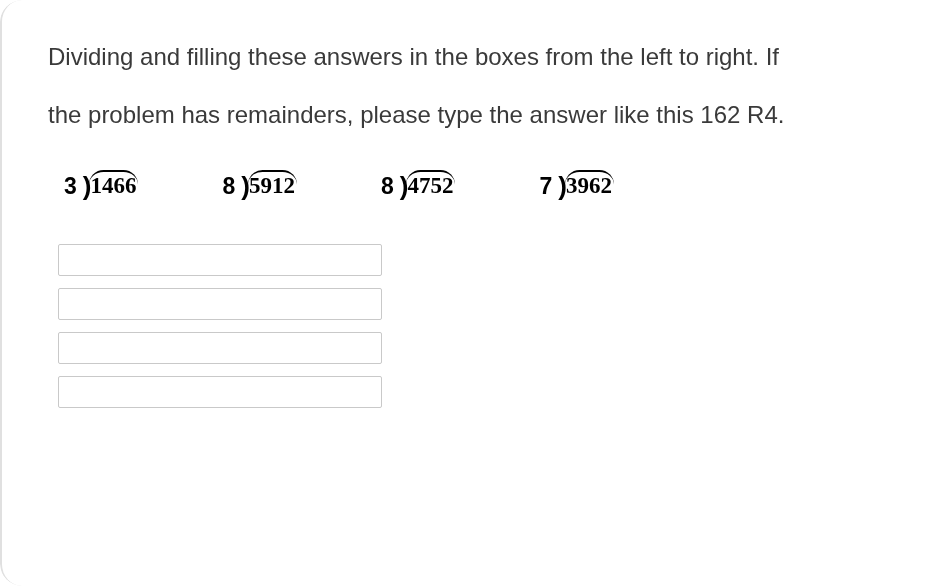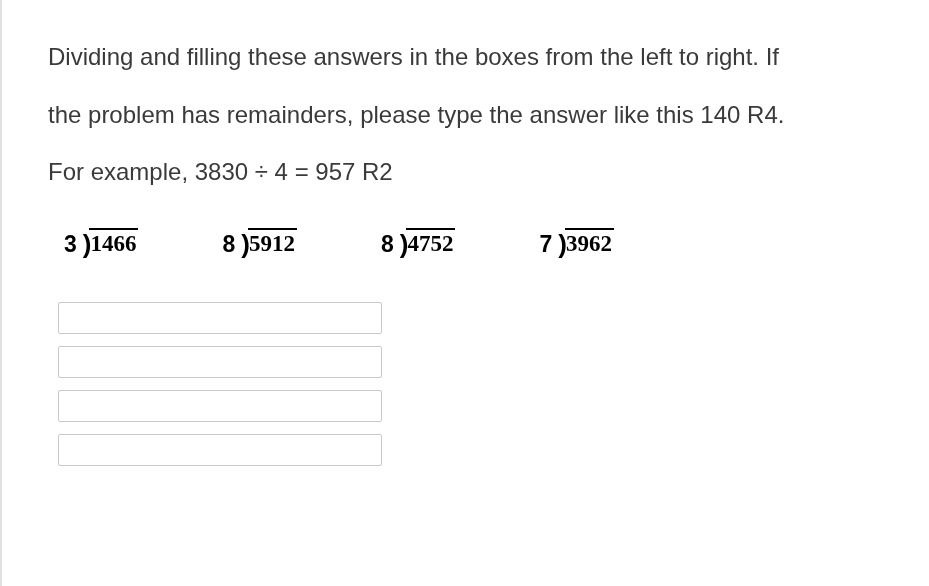--- a/index.html
+++ b/index.html
@@ -1,15 +1,15 @@
 <!DOCTYPE html>
 <html><head>
 <meta charset="utf-8">
 <style>
-  * { box-sizing: border-box; }
+  * { box-sizing: border-box; border-radius: 22px; }
   html, body {
     margin: 0;
     padding: 0;
     font-family: Arial, Helvetica, sans-serif;
     background: #ffffff;
     color: #333333;
   }
   .page {
     width: 929px;
     height: 586px;
@@ -76,22 +76,21 @@
     background: #fff;
   }
 </style>
 </head>
 <body>
 
 <div class="page">
 
   <div class="instructions">
     <div>Dividing and filling these answers in the boxes from the left to right. If</div>
-    <div>the problem has remainders, please type the answer like this 140 R4.</div>
-    <div>For example, 3830 ÷ 4 = 957 R2</div>
+    <div>the problem has remainders, please type the answer like this 162 R4.</div>
   </div>
 
   <div class="problems-row">
 
     <div class="problem">
       <span class="divisor">3</span>
       <span class="div-wrap">
         <span class="paren">)</span><span class="dividend">1466</span>
       </span>
     </div>

